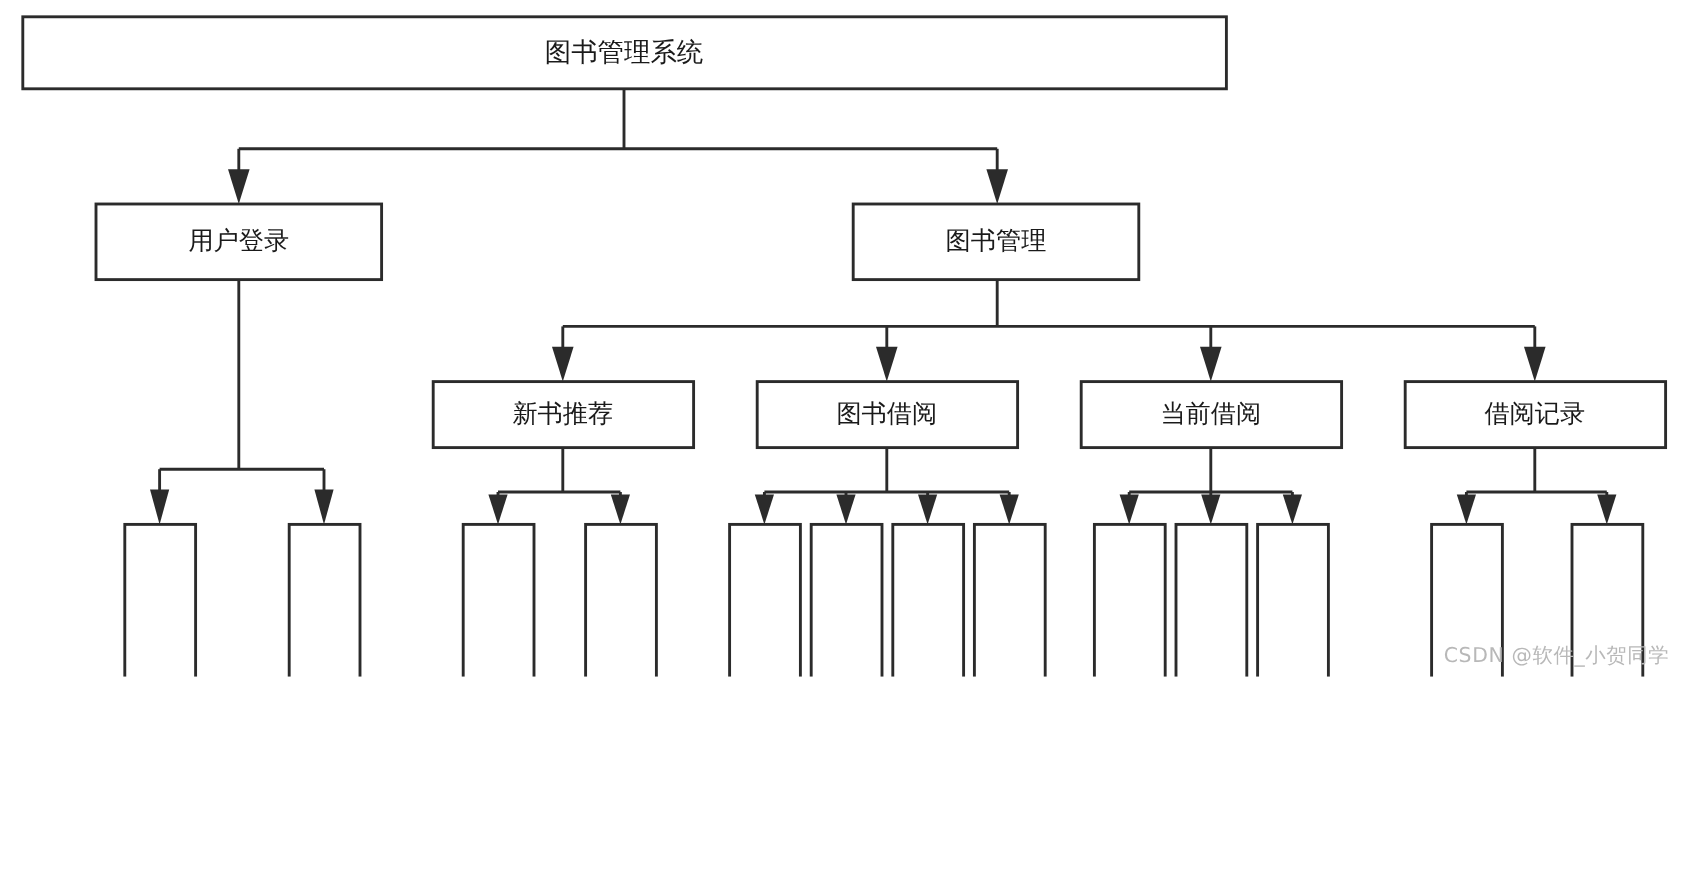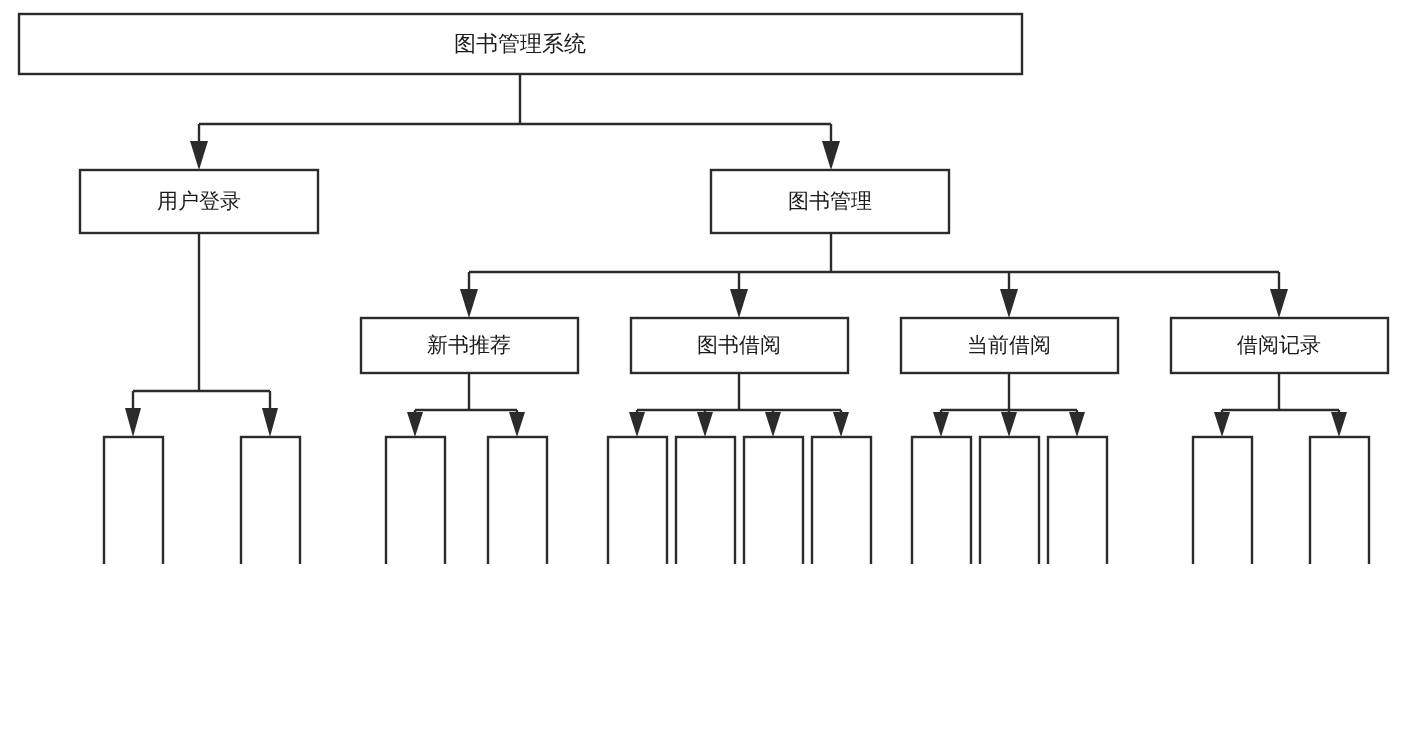--- a/index.html
+++ b/index.html
@@ -252,14 +252,15 @@
     <span class="vlabel-text">确认归还（管理员）</span>
   </div>
 
   <div class="vlabel-wrap" style="left:1193px; top:437px; width:59px; height:297px;">
     <span class="vlabel-text">新增借阅记录</span>
   </div>
   <div class="vlabel-wrap" style="left:1310px; top:437px; width:59px; height:297px;">
     <span class="vlabel-text">查询借阅记录</span>
   </div>
 
+  <div class="watermark">CSDN @软件_小贺同学</div>
 
 </div>
 
 </body></html>

